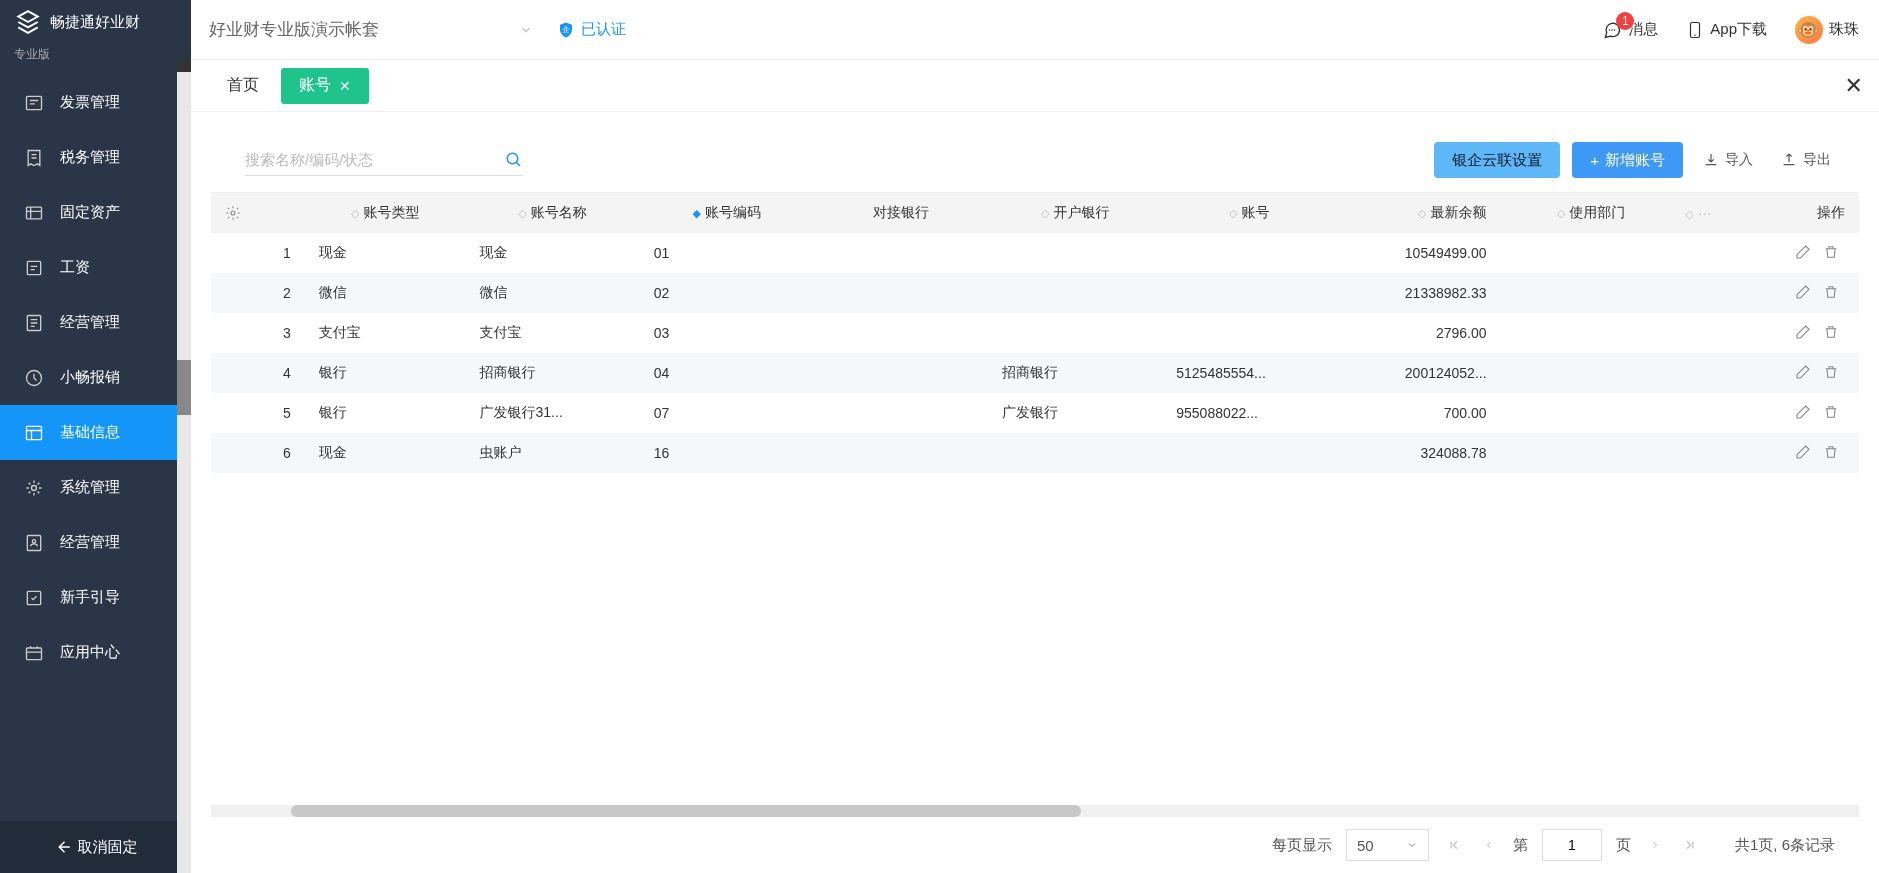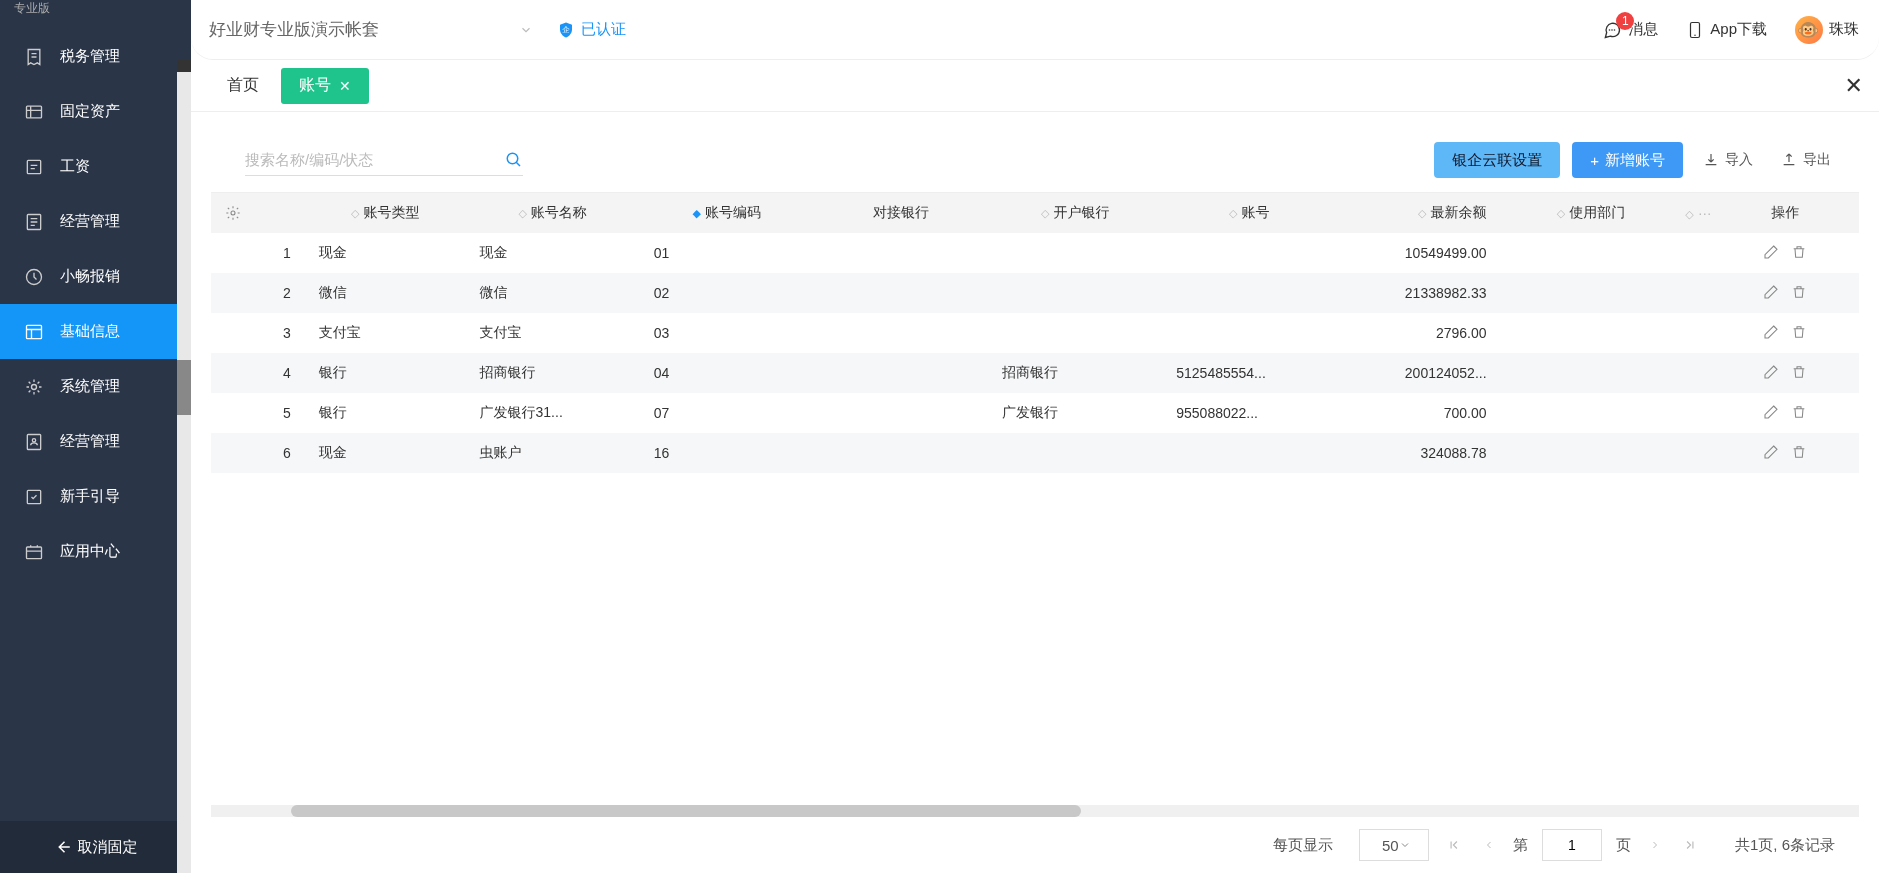--- a/index.html
+++ b/index.html
@@ -20,21 +20,21 @@
     .nav { flex: 1; overflow-y: auto; padding-top: 4px; }
     .nav-item { display: flex; align-items: center; height: 55px; padding: 0 24px; gap: 16px; font-size: 15px; cursor: pointer; }
     .nav-item.active { background: #1495f8; }
     .nav-icon { width: 20px; height: 20px; display: flex; align-items: center; justify-content: center; flex-shrink: 0; }
     
     .sidebar-footer { height: 52px; display: flex; align-items: center; justify-content: center; gap: 6px; font-size: 15px; cursor: pointer; background: #222b3a; }
     
     
     .main { flex: 1; display: flex; flex-direction: column; min-width: 0; position: relative; }
     
-    .topbar { height: 60px; display: flex; align-items: center; padding: 0 20px 0 18px; border-bottom: 1px solid #eee; gap: 24px; border-radius: 22px; }
+    .topbar { height: 60px; display: flex; align-items: center; padding: 0 20px 0 18px; border-bottom: 1px solid #eee; gap: 24px; }
     .account-select { font-size: 17px; color: #666; display: flex; align-items: center; gap: 140px; cursor: pointer; }
     .verify-badge { display: flex; align-items: center; gap: 6px; color: #1a94f8; font-size: 15px; }
     .topbar-right { margin-left: auto; display: flex; align-items: center; gap: 28px; }
     .tb-item { display: flex; align-items: center; gap: 6px; font-size: 15px; cursor: pointer; position: relative; }
     .badge { position: absolute; top: -8px; left: 14px; background: #f04040; color: #fff; border-radius: 10px; min-width: 18px; height: 18px; font-size: 12px; display: flex; align-items: center; justify-content: center; }
     .avatar { width: 28px; height: 28px; border-radius: 50%; background: linear-gradient(135deg,#ffb347,#ff7a45); display: flex; align-items: center; justify-content: center; font-size: 18px; }
     
     .tabs { height: 52px; display: flex; align-items: center; padding: 0 18px; gap: 4px; border-bottom: 1px solid #eee; position: relative; }
     .tab { height: 36px; padding: 0 18px; display: flex; align-items: center; gap: 8px; font-size: 16px; cursor: pointer; border-radius: 3px; }
     .tab.active { background: #1fc48d; color: #fff; }
@@ -56,47 +56,64 @@
     .link-btn { display: flex; align-items: center; gap: 6px; color: #555; cursor: pointer; padding: 0 8px; font-size: 14px; }
     
     .table-wrap { flex: 1; overflow: auto; border-top: 1px solid #eee; }
     table { width: 100%; border-collapse: collapse; table-layout: fixed; }
     th, td { text-align: left; padding: 0 14px; height: 40px; white-space: nowrap; overflow: hidden; text-overflow: ellipsis; }
     th { background: #f4f4f4; font-weight: normal; color: #333; font-size: 14px; position: sticky; top: 0; text-align: center; }
     .sort-icon { color: #bbb; margin-right: 4px; font-size: 11px; display: inline-block; }
     tbody tr:nth-child(even) { background: #f6f7f8; }
     .num-col { text-align: right; }
     .bal-col { text-align: right; padding-right: 24px; }
-    .act-col { text-align: center; }
+    .act-col { text-align: right; }
     .act-icon { color: #888; margin: 0 6px; cursor: pointer; display: inline-flex; }
     .gear-th { text-align: center; }
     
     .hscroll-track { height: 12px; background: #f0f0f0; margin-top: 4px; position: relative; border-radius: 0; }
     .hscroll-thumb { position: absolute; left: 80px; width: 790px; top: 0; bottom: 0; background: #c8c8c8; border-radius: 6px; }
     
     .pager { height: 56px; display: flex; align-items: center; justify-content: flex-end; gap: 14px; padding: 0 24px; font-size: 15px; color: #555; }
-    .pg-select { height: 32px; width: 70px; border: 1px solid #ddd; display: flex; align-items: center; padding: 0 22px; justify-content: space-between; cursor: pointer; margin-left: 12px; }
+    .pg-select { height: 32px; width: 83px; border: 1px solid #ddd; display: flex; align-items: center; padding: 0 10px; justify-content: space-between; cursor: pointer; }
     .pg-btn { color: #bbb; cursor: pointer; padding: 0 4px; }
     .pg-input { width: 60px; height: 32px; border: 1px solid #ddd; text-align: center; font-size: 14px; outline: none; }
 
     svg { display: block; }
     .col-op { position: sticky; right: 0; background: inherit; box-shadow: -2px 0 4px rgba(0,0,0,0.06); }
     thead .col-op { background: #f4f4f4; }
     tbody tr:nth-child(odd) .col-op{ background:#fff;}
     tbody tr:nth-child(even) .col-op{ background:#f6f7f8;}
   </style>
 </head>
 <body>
 
 <div class="app">
 
   <div class="sidebar">
+    <div class="logo-area">
+      <span class="logo-icon">
+        <svg width="26" height="26" viewBox="0 0 24 24" fill="none">
+            <path d="M12 2L3 7l9 5 9-5-9-5zM3 17l9 5 9-5M3 12l9 5 9-5" stroke="#fff" stroke-width="1.8"></path>
+          </svg>
+      </span>
+      <span class="logo-text">畅捷通好业财</span>
+    </div>
     <div class="edition">专业版</div>
 
     <div class="nav" id="nav">
+        <div class="nav-item">
+          <span class="nav-icon">
+            <svg width="20" height="20" viewBox="0 0 24 24" fill="none">
+              <rect x="3" y="4" width="18" height="16" rx="1" stroke="#ccc" stroke-width="1.6"></rect>
+              <path d="M7 9h10M7 13h6" stroke="#ccc" stroke-width="1.6"></path>
+            </svg>
+          </span>
+          <span>发票管理</span>
+        </div>
         <div class="nav-item">
           <span class="nav-icon">
             <svg width="20" height="20" viewBox="0 0 24 24" fill="none">
               <path d="M5 3h14v18l-3-2-4 2-4-2-3 2V3z" stroke="#ccc" stroke-width="1.6"></path>
               <path d="M9 8h6M9 12h6" stroke="#ccc" stroke-width="1.6"></path>
             </svg>
           </span>
           <span>税务管理</span>
         </div>
         <div class="nav-item">

